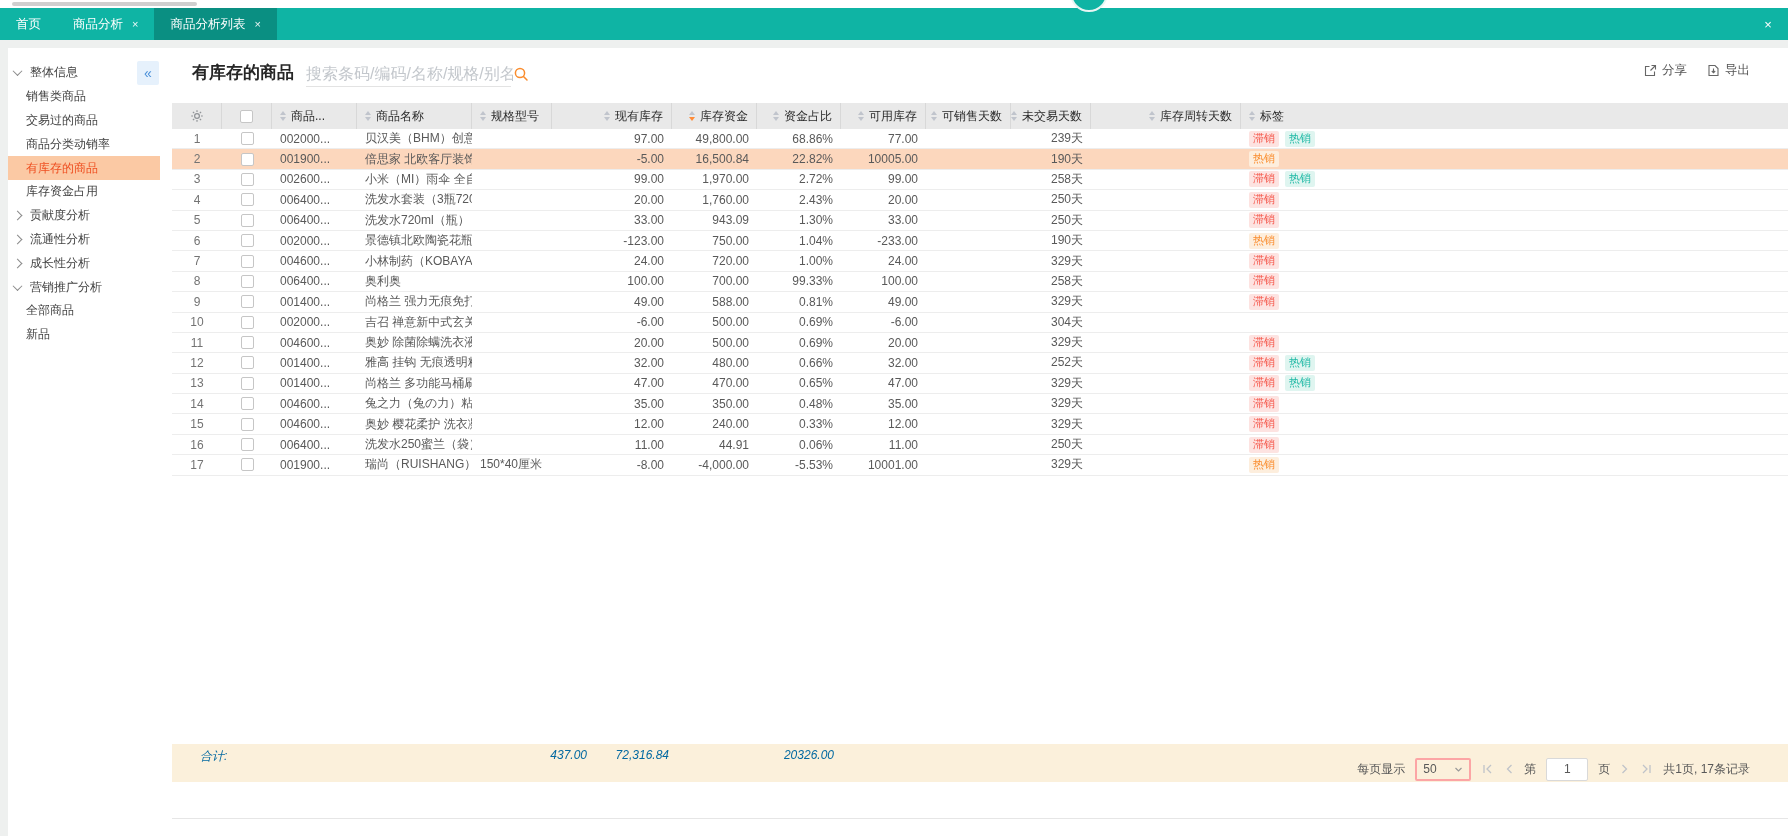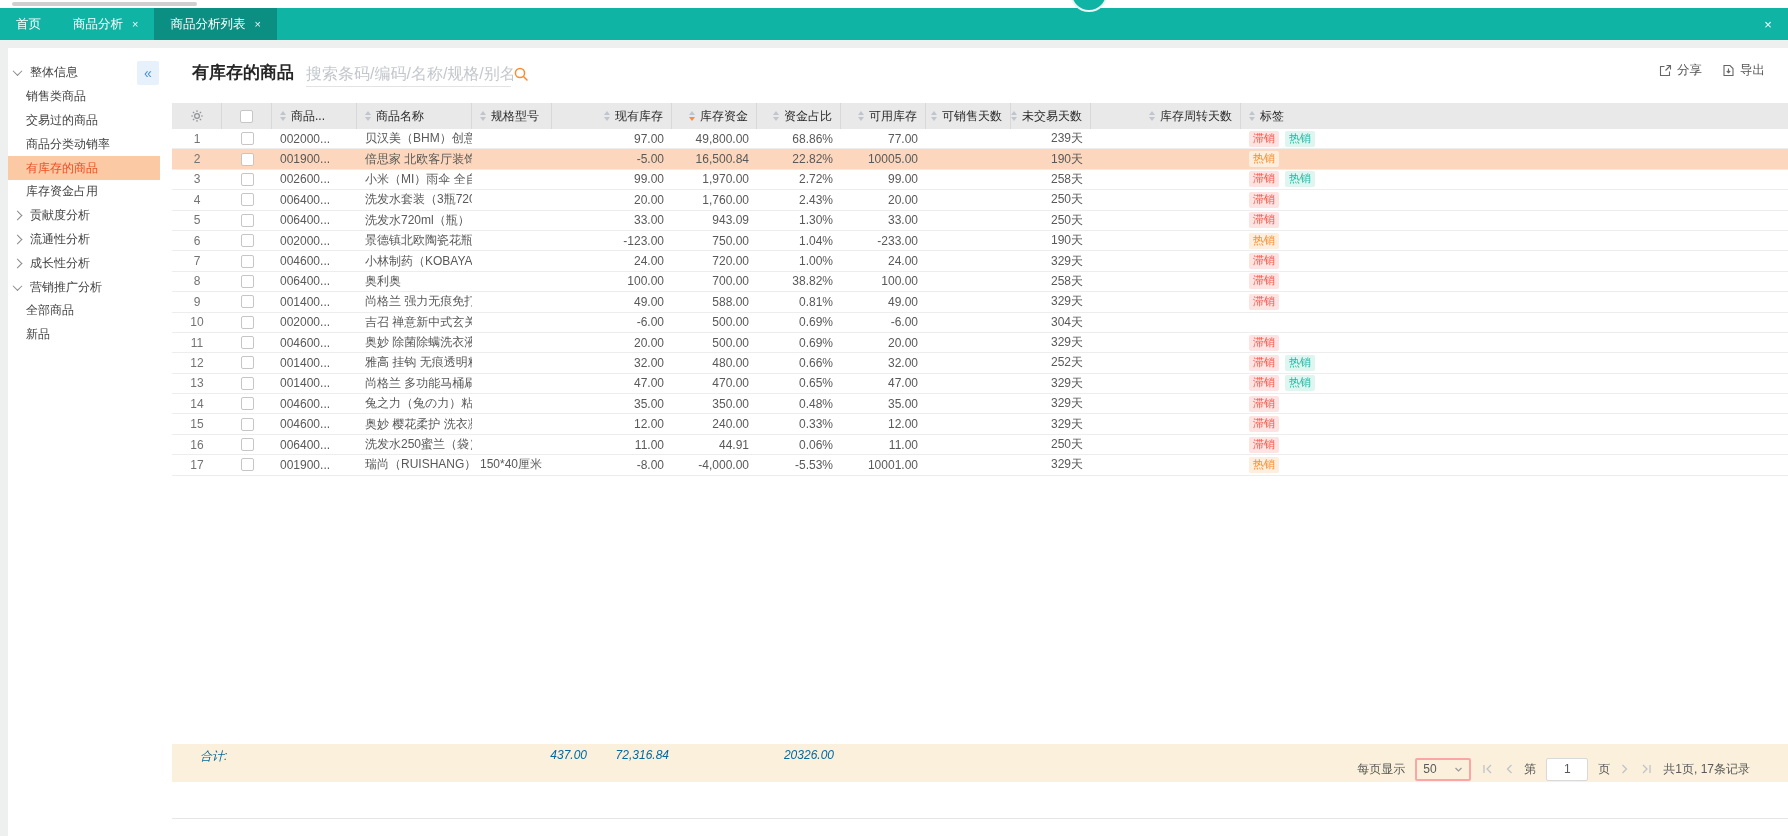--- a/index.html
+++ b/index.html
@@ -31,21 +31,21 @@
   .caret { width:7px; height:7px; border-right:1.4px solid #8a8a8a; border-bottom:1.4px solid #8a8a8a; display:inline-block; margin-right:9px; flex:none; }
   .caret.down { transform:rotate(45deg) translate(-1px,-1px); }
   .caret.right { transform:rotate(-45deg); }
 
   
   .main { position:absolute; left:158px; top:0; right:0; bottom:0; background:#fff; }
   .page-title { position:absolute; left:26px; top:13px; font-size:17px; font-weight:bold; color:#262626; }
   .search { position:absolute; left:140px; top:13px; width:205px; height:26px; border-bottom:1px solid #e3e3e3; display:flex; align-items:center; }
   .search input { border:none; outline:none; flex:1; font-size:16px; color:#be185d; background:transparent; }
   .search input::placeholder { color:#c3c7cc; }
-  .actions { position:absolute; right:23px; top:14px; display:flex; gap:20px; font-size:12.5px; color:#555; }
+  .actions { position:absolute; right:38px; top:14px; display:flex; gap:20px; font-size:12.5px; color:#555; }
   .action { display:flex; align-items:center; gap:5px; cursor:pointer; }
 
   
   .table { position:absolute; left:6px; top:55px; right:0; }
   .grid { display:grid; grid-template-columns:50px 50px 85px 115px 80px 120px 85px 84px 85px 85px 80px 150px minmax(0,1fr); }
   .thead { height:26px; background:#e9e9e9; font-size:12px; color:#2b2b2b; font-weight:normal; }
   .thead .cell { border-right:1px solid #d8d8d8; }
   .thead .cell:last-child { border-right:none; }
   .cell { padding:0 8px; display:flex; align-items:center; overflow:hidden; white-space:nowrap; }
   .cell.r { justify-content:flex-end; }
@@ -404,21 +404,21 @@
           <div class="grid trow">
             <div class="cell c idx">8</div>
             <div class="cell c">
               <span class="cbx"></span>
             </div>
             <div class="cell">006400...</div>
             <div class="cell">奥利奥</div>
             <div class="cell"></div>
             <div class="cell r">100.00</div>
             <div class="cell r">700.00</div>
-            <div class="cell r">38.82%</div>
+            <div class="cell r">99.33%</div>
             <div class="cell r">100.00</div>
             <div class="cell r"></div>
             <div class="cell r">258天</div>
             <div class="cell r"></div>
             <div class="cell">
               <span class="tag red">滞销</span>
             </div>
           </div>
           <div class="grid trow">
             <div class="cell c idx">9</div>

